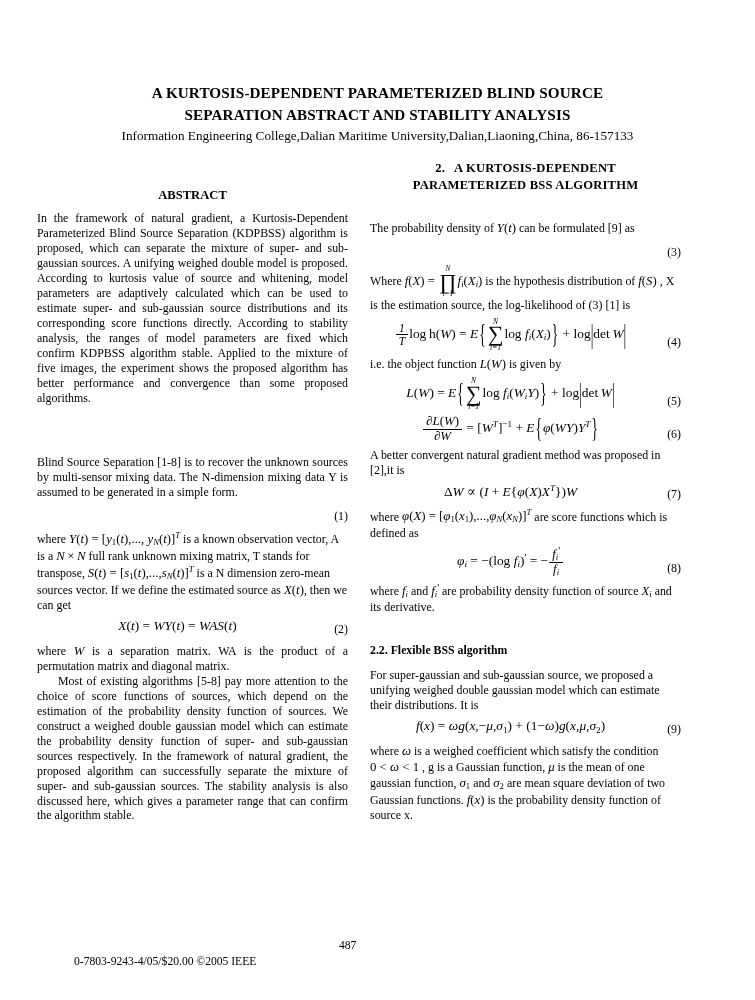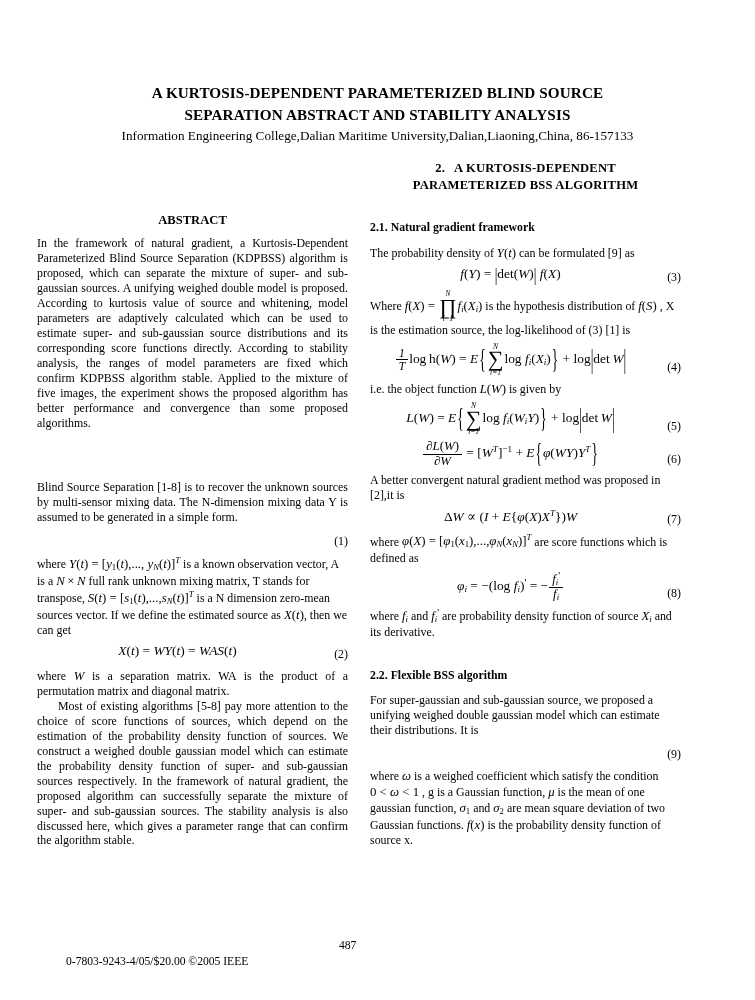--- a/index.html
+++ b/index.html
@@ -168,21 +168,21 @@
   
   .footer {
     position: absolute;
     left: 57px;
     right: 57px;
     bottom: 32px;
     font-size: 11.6px;
   }
   .footer-copyright {
     position: absolute;
-    left: 9px;
+    left: 17px;
     bottom: 0;
     white-space: nowrap;
   }
   .footer-page {
     position: absolute;
     left: 282px;
     bottom: 16px;
   }
 </style>
 </head>
@@ -234,28 +234,24 @@
 
     <div class="col col-right">
 
       <div class="sec-head spaced">
         <span class="sec-head-num">2.</span><span>A KURTOSIS-DEPENDENT</span><br>
         <span>PARAMETERIZED BSS ALGORITHM</span>
       </div>
 
       <div class="gap-md"></div>
 
-      <div class="subsec-head">2.1. Natural gradient framework</div>
 
       <p class="body just-left"><span>The probability density of </span><span class="inl"><span class="mi">Y</span>(<span class="mi">t</span>)</span><span> can be formulated [9] as</span></p>
 
       <div class="eq-row">
-        <div class="eq-body">
-          <span class="mi">f</span>(<span class="mi">Y</span>) = <span class="bar-tall">|</span><span class="mup">det</span>(<span class="mi">W</span>)<span class="bar-tall">|</span> <span class="mi">f</span>(<span class="mi">X</span>)
-        </div>
         <span class="eq-num">(3)</span>
       </div>
 
       <p class="body just-left"><span>Where </span><span class="inl"><span class="mi">f</span>(<span class="mi">X</span>) = <span class="bigop"><span class="lim-top">N</span><span class="op">∏</span><span class="lim">i=1</span></span><span class="mi">f</span><span class="sub">i</span>(<span class="mi">X</span><span class="sub">i</span>)</span><span> is the hypothesis distribution of </span><span class="inl"><span class="mi">f</span>(<span class="mi">S</span>)</span><span> , X is the estimation source, the log-likelihood of (3) [1] is</span></p>
 
       <div class="eq-row">
         <div class="eq-body">
           <span class="frac small"><span class="num mi">1</span><span class="den mi">T</span></span><span class="mup">log</span> <span class="mup">h</span>(<span class="mi">W</span>) = <span class="mi">E</span><span class="bigbrace">{</span><span class="bigop"><span class="lim-top">N</span><span class="op">∑</span><span class="lim">i=1</span></span><span class="mup">log</span> <span class="mi">f</span><span class="sub">i</span>(<span class="mi">X</span><span class="sub">i</span>)<span class="bigbrace">}</span> + <span class="mup">log</span><span class="bar-xtall">|</span><span class="mup">det</span> <span class="mi">W</span><span class="bar-xtall">|</span>
         </div>
         <span class="eq-num">(4)</span>
@@ -298,20 +294,23 @@
 
       <p class="body just-left"><span>where </span><span class="inl"><span class="mi">f</span><span class="sub">i</span></span><span> and </span><span class="inl"><span class="mi">f</span><span class="sub">i</span><span class="prime">'</span></span><span> are probability density function of source </span><span class="inl"><span class="mi">X</span><span class="sub">i</span></span><span> and its derivative.</span></p>
 
       <div class="gap-lg"></div>
 
       <div class="subsec-head">2.2. Flexible BSS algorithm</div>
 
       <p class="body just-left">For super-gaussian and sub-gaussian source, we proposed a unifying weighed double gaussian model which can estimate their distributions. It is</p>
 
       <div class="eq-row">
+        <div class="eq-body">
+          <span class="mi">f</span>(<span class="mi">x</span>) = <span class="mi">ω</span><span class="mi">g</span>(<span class="mi">x</span>,−<span class="mi">μ</span>,<span class="mi">σ</span><span class="subn">1</span>) + (1−<span class="mi">ω</span>)<span class="mi">g</span>(<span class="mi">x</span>,<span class="mi">μ</span>,<span class="mi">σ</span><span class="subn">2</span>)
+        </div>
         <span class="eq-num">(9)</span>
       </div>
 
       <p class="body just-left"><span>where </span><span class="inl"><span class="mi">ω</span></span><span> is a weighed coefficient which satisfy the condition </span><span class="inl">0 &lt; <span class="mi">ω</span> &lt; 1</span><span> ,  g is a Gaussian function,  </span><span class="inl"><span class="mi">μ</span></span><span> is the mean of one gaussian function,  </span><span class="inl"><span class="mi">σ</span><span class="subn">1</span></span><span> and </span><span class="inl"><span class="mi">σ</span><span class="subn">2</span></span><span> are mean square deviation of two Gaussian functions.  </span><span class="inl"><span class="mi">f</span>(<span class="mi">x</span>)</span><span> is the probability density function of source x.</span></p>
 
     </div>
   </div>
 
   <div class="footer">
     <span class="footer-copyright">0-7803-9243-4/05/$20.00 ©2005 IEEE</span>

